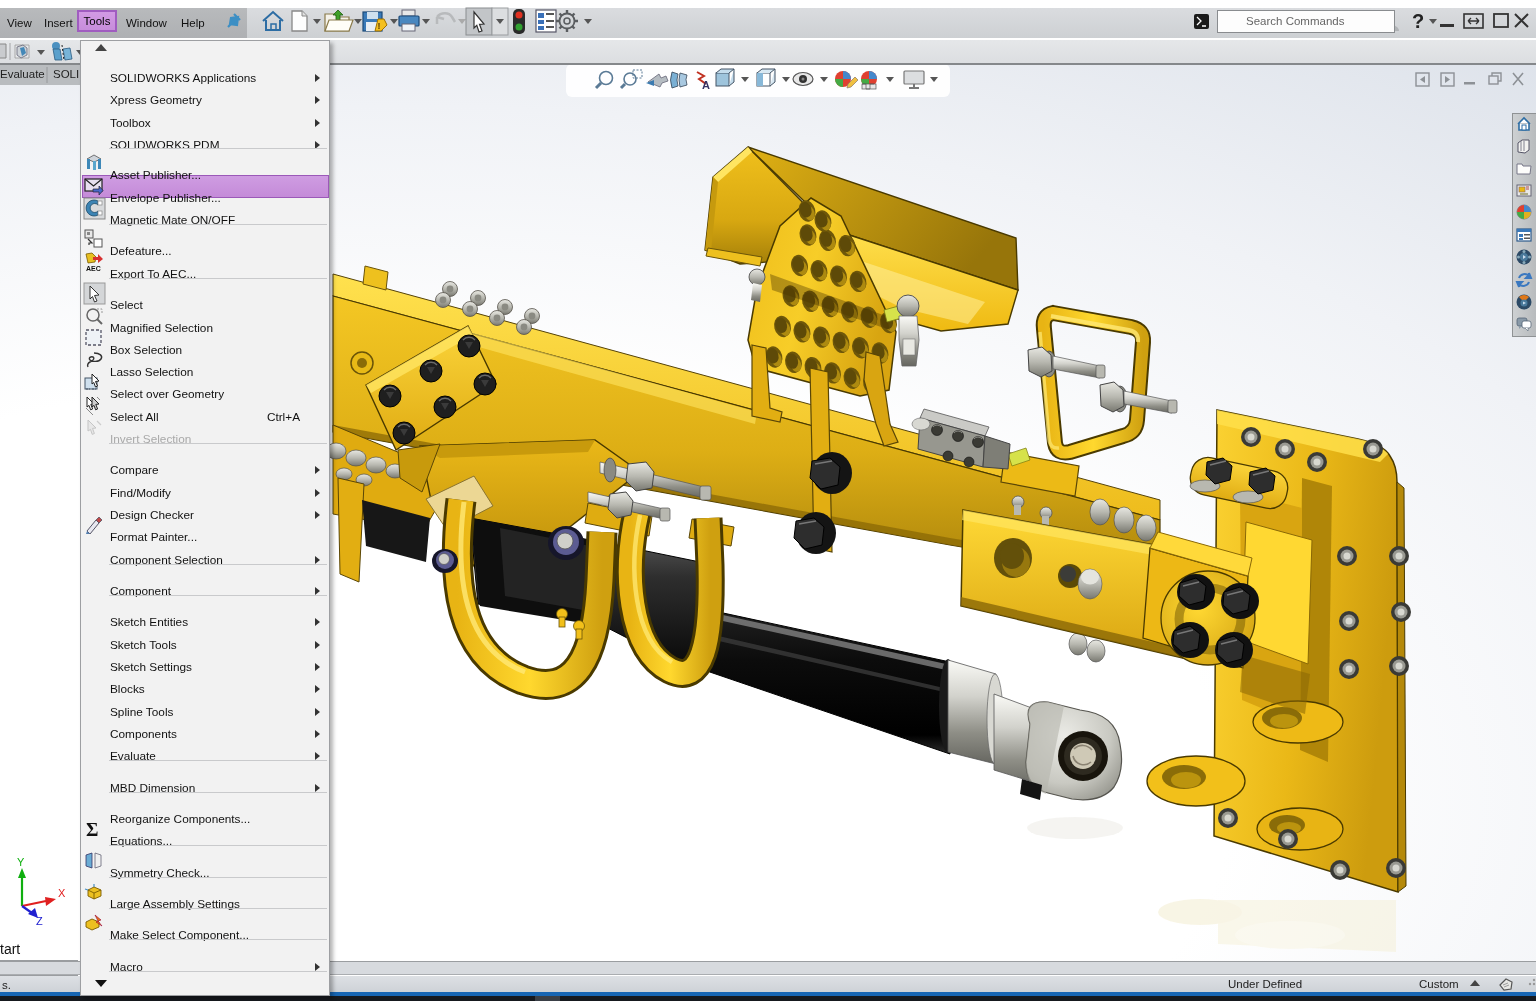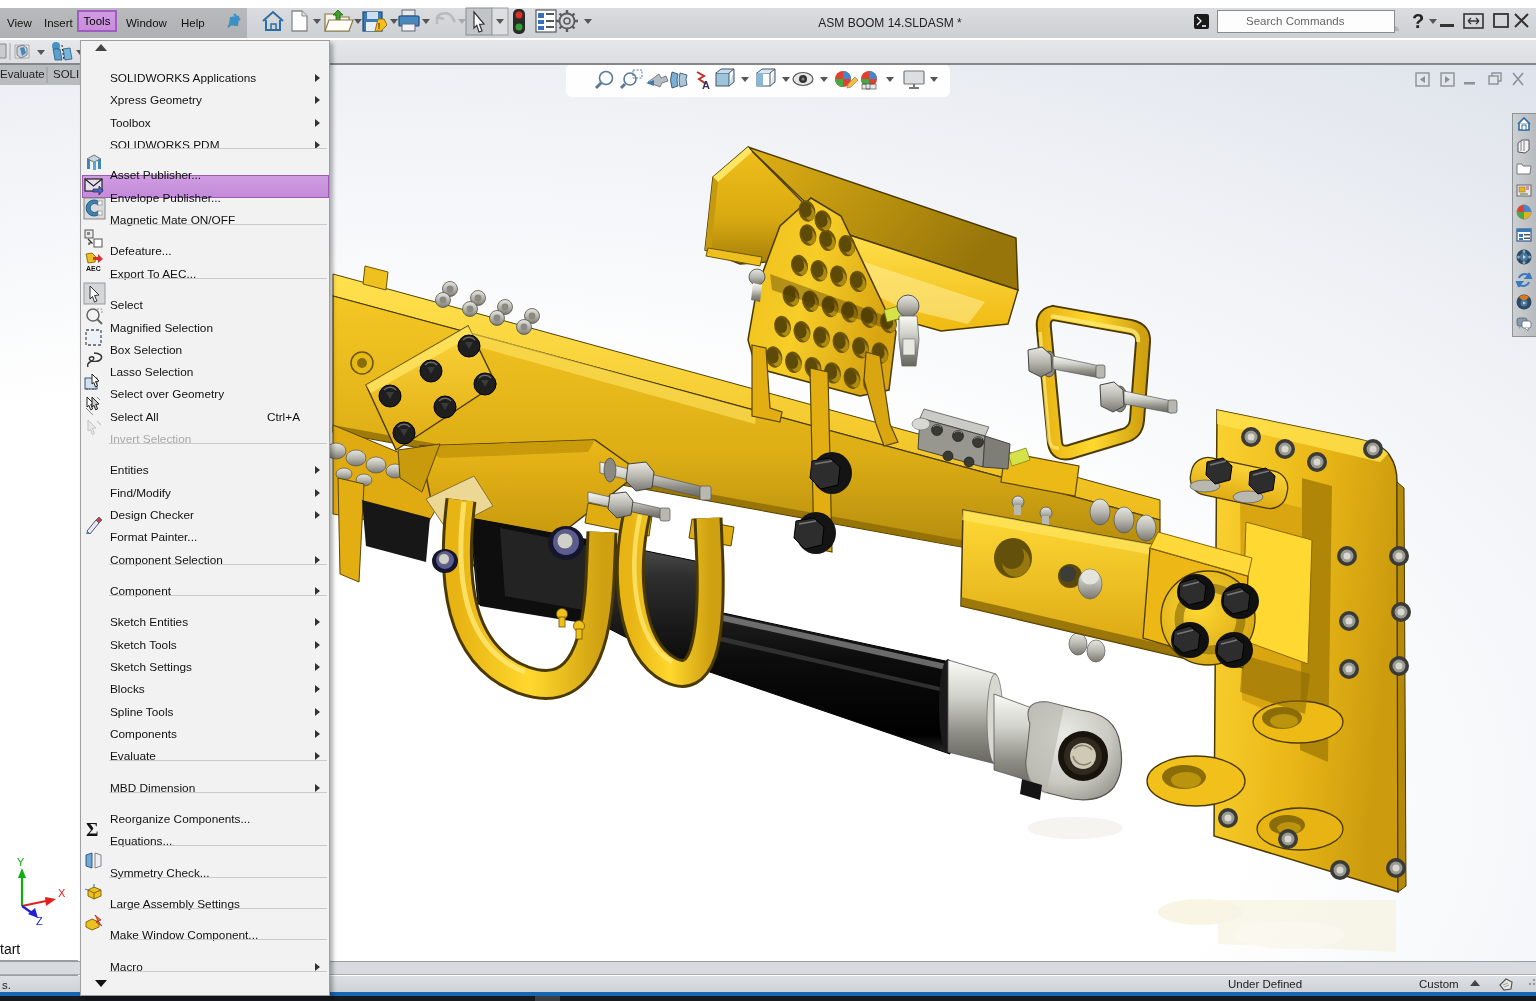--- a/index.html
+++ b/index.html
@@ -702,21 +702,20 @@
 <path d="M1429 19 L1437 19 L1433 24 Z" fill="#555"></path>
 
 <rect x="1440" y="24" width="14" height="3" fill="#333"></rect>
 <g stroke="#333" stroke-width="1.6" fill="none">
         <rect x="1464" y="14" width="19" height="14"></rect>
         <path d="M1468 21 L1479 21 M1468 21 L1471 18 M1468 21 L1471 24 M1479 21 L1476 18 M1479 21 L1476 24" stroke-width="1.3"></path>
       </g>
 <rect x="1494" y="14" width="14" height="13" fill="none" stroke="#333" stroke-width="1.8"></rect>
 <path d="M1515 14 L1528 27 M1528 14 L1515 27" stroke="#333" stroke-width="2"></path>
 </svg>
-<div id="wintitle">ASM BOOM 14.SLDASM *</div>
 <div id="searchbox">
       <div id="searchtxt">Search Commands</div>
     </div>
 <div id="row2"></div>
 <div id="tabstrip"></div>
 <svg class="abs" style="top:40px;left:0" width="1536" height="50" id="row2svg">
 
 <path d="M0 4 L6 4 L6 18 L0 18" fill="#c9cbce" stroke="#888" stroke-width="1"></path>
 <line x1="10" y1="3" x2="10" y2="20" stroke="#b8babd" stroke-width="1.5"></line>
 <g>
@@ -882,21 +881,21 @@
       </div>
 <div class="mi" style="top:354px">
         <span class="lbl">Select All</span>
         <span class="key">Ctrl+A</span>
       </div>
 <div class="mi" style="top:376px;color:#a9a9a9">
         <span class="lbl">Invert Selection</span>
       </div>
 <div class="sep" style="top:402px"></div>
 <div class="mi" style="top:407px">
-        <span class="lbl">Entities</span>
+        <span class="lbl">Compare</span>
         <span class="ar"></span>
       </div>
 <div class="mi" style="top:430px">
         <span class="lbl">Find/Modify</span>
         <span class="ar"></span>
       </div>
 <div class="mi" style="top:452px">
         <span class="lbl">Design Checker</span>
         <span class="ar"></span>
       </div>
@@ -956,21 +955,21 @@
 <div class="sep" style="top:804px"></div>
 <div class="mi" style="top:810px">
         <span class="lbl">Symmetry Check...</span>
       </div>
 <div class="sep" style="top:836px"></div>
 <div class="mi" style="top:841px">
         <span class="lbl">Large Assembly Settings</span>
       </div>
 <div class="sep" style="top:867px"></div>
 <div class="mi" style="top:872px">
-        <span class="lbl">Make Window Component...</span>
+        <span class="lbl">Make Select Component...</span>
       </div>
 <div class="sep" style="top:898px"></div>
 <div class="mi" style="top:904px">
         <span class="lbl">Macro</span>
         <span class="ar"></span>
       </div>
 <div class="sep" style="top:930px"></div>
 <svg class="abs" style="top:0;left:0" width="250" height="956" id="menuicons">
 <path d="M14 10 L26 10 L20 3 Z" fill="#444"></path>
 <path d="M14 939 L26 939 L20 946 Z" fill="#111"></path>

